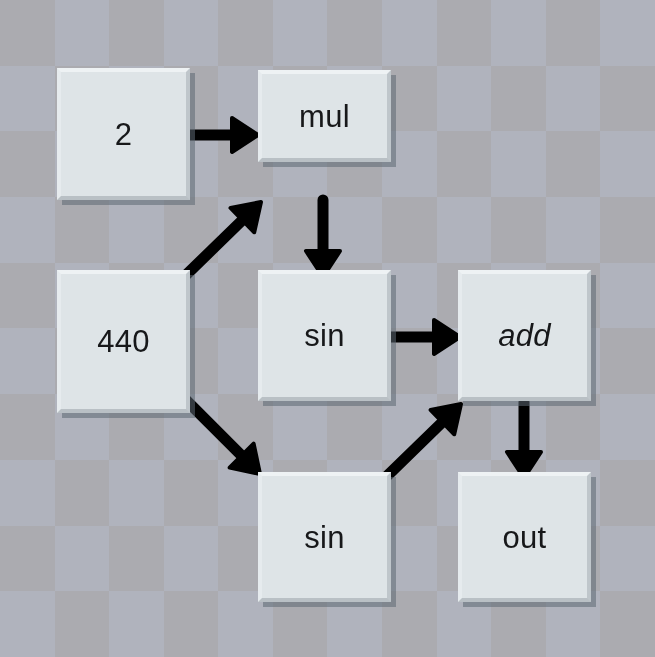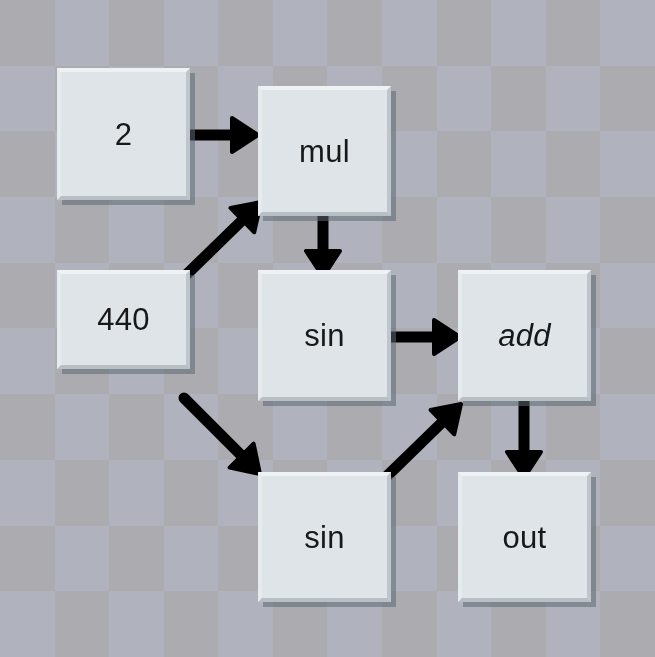--- a/index.html
+++ b/index.html
@@ -217,24 +217,24 @@
       <g>
         <line x1="524" y1="402" x2="524" y2="452" stroke="#000000" stroke-width="11" stroke-linecap="round"></line>
         <polygon points="507,452 541,452 524,478" fill="#000000" stroke="#000000" stroke-width="4" stroke-linejoin="round"></polygon>
       </g>
     </svg>
 
   <div id="node-layer">
       <div class="node" style="left: 57px; top: 68px; width: 133px; height: 132px;">
         <span class="node-label">2</span>
       </div>
-      <div class="node" style="left: 258px; top: 86px; width: 133px; height: 130px;">
+      <div class="node" style="left: 258px; top: 70px; width: 133px; height: 92px;">
         <span class="node-label">mul</span>
       </div>
-      <div class="node" style="left: 57px; top: 270px; width: 133px; height: 99px;">
+      <div class="node" style="left: 57px; top: 270px; width: 133px; height: 143px;">
         <span class="node-label">440</span>
       </div>
       <div class="node" style="left: 258px; top: 270px; width: 133px; height: 131px;">
         <span class="node-label">sin</span>
       </div>
       <div class="node" style="left: 458px; top: 270px; width: 133px; height: 131px; font-style: italic;">
         <span class="node-label">add</span>
       </div>
       <div class="node" style="left: 258px; top: 472px; width: 133px; height: 130px;">
         <span class="node-label">sin</span>

